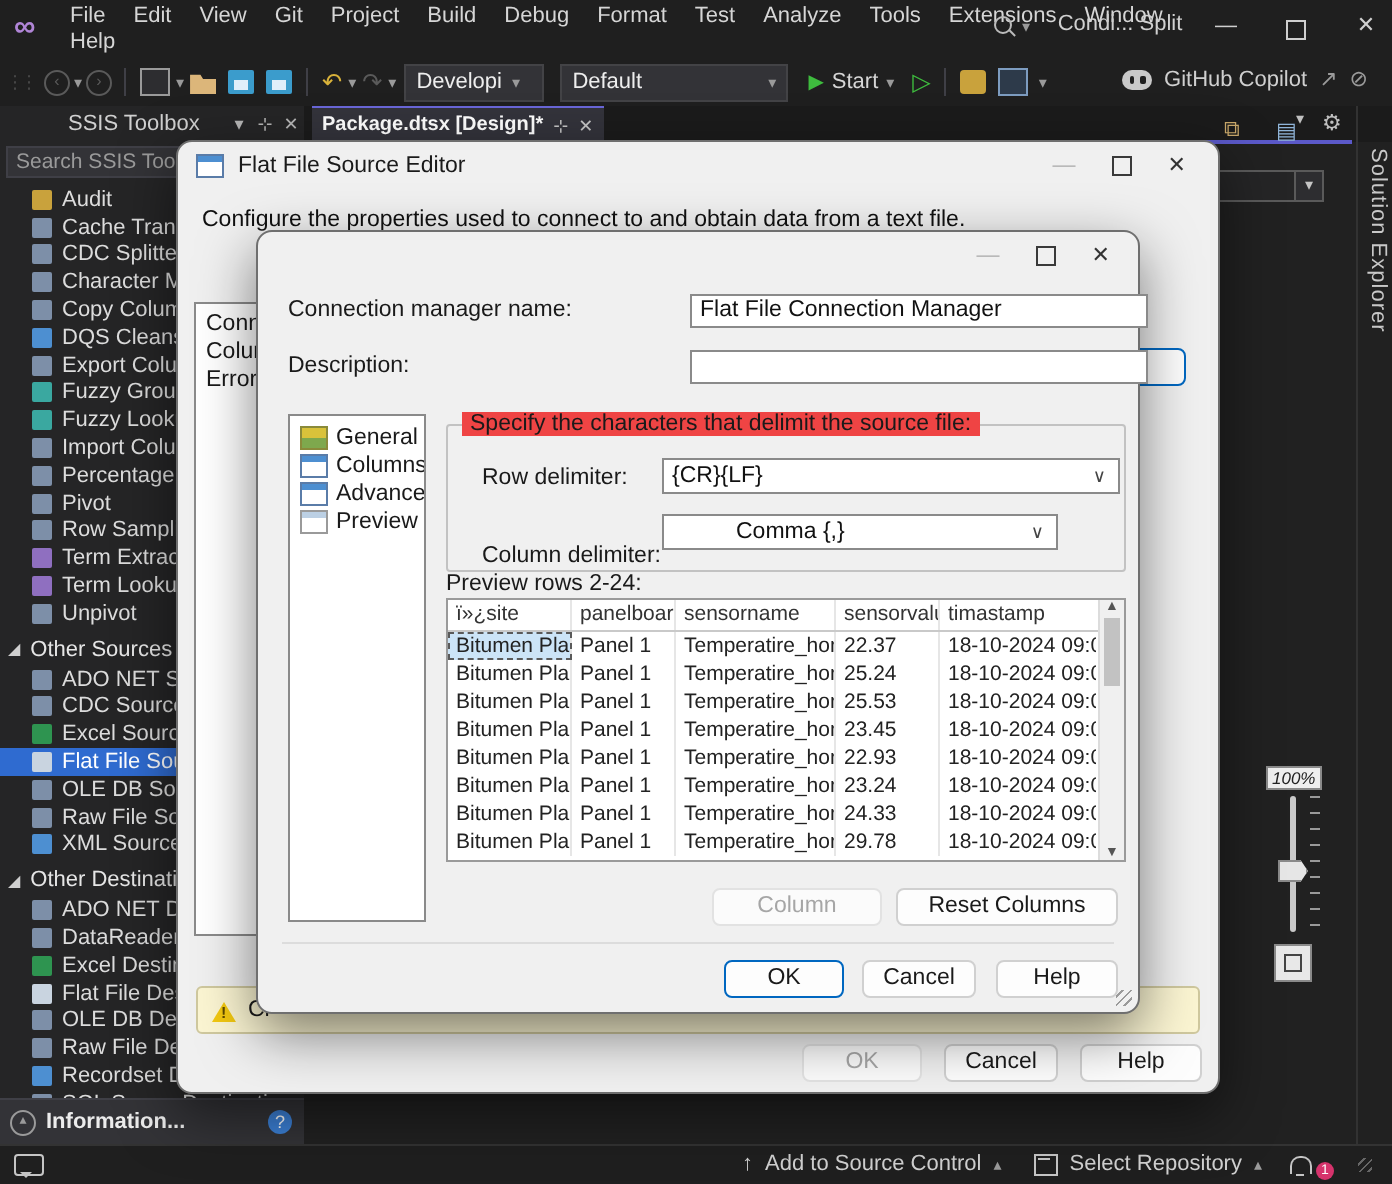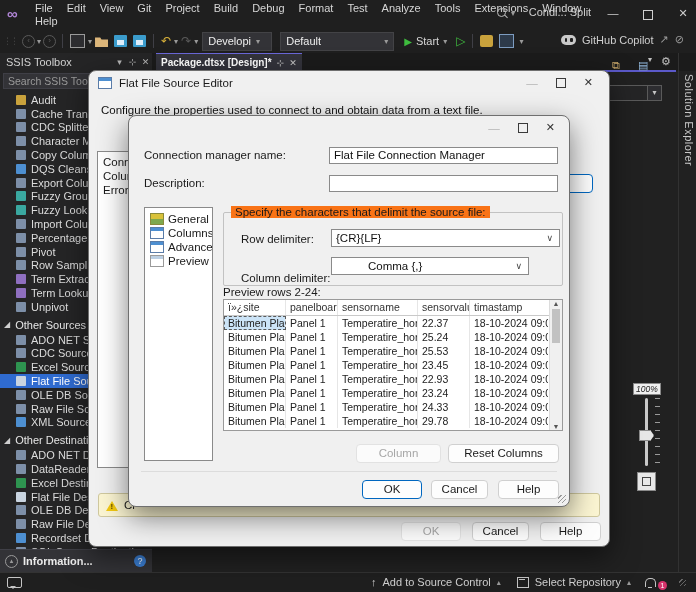--- a/index.html
+++ b/index.html
@@ -33,21 +33,21 @@
   .tb-combo{height:17px;background:#333337;border:1px solid #434346;display:flex;align-items:center;
             padding:0 5px;color:#eee;margin:0 4px;gap:5px;}
   .startbtn{display:flex;align-items:center;gap:4px;margin:0 6px;color:#d6d6d6;}
   .copilot{position:absolute;right:12px;top:33px;display:flex;align-items:center;gap:6px;color:#cfcfcf;}
   .cp-face{width:15px;height:10px;border-radius:5px;background:#c9c9c9;position:relative;}
   .cp-face::before,.cp-face::after{content:"";position:absolute;top:3px;width:2.5px;height:4px;background:#1f1f1f;border-radius:1px;}
   .cp-face::before{left:3.5px;} .cp-face::after{right:3.5px;}
   
   .toolbox{left:0;top:53px;width:152px;height:519px;background:#252526;overflow:hidden;}
   .tb-head{position:absolute;left:0;top:0;width:152px;height:18px;display:flex;align-items:center;}
-  .tb-head .t{flex:1;padding-left:6px;color:#d0d0d0;}
+  .tb-head .t{flex:1;padding-left:6px;color:#d0d0d0;margin-left:28px;}
   .tb-head .ic{width:13px;text-align:center;color:#b5b5b5;font-size:9px;}
   .searchbox{position:absolute;left:3px;top:20px;width:143px;height:14px;background:#333337;
              border:1px solid #3f3f46;color:#9a9a9a;font-size:10.5px;line-height:14px;padding-left:4px;
              display:flex;justify-content:space-between;}
   .searchbox .m{color:#9a9a9a;padding-right:4px;font-size:10px;}
   .items{position:absolute;left:0;top:40px;width:152px;}
   .titem{height:13.8px;display:flex;align-items:center;white-space:nowrap;color:#dcdcdc;}
   .titem .tic{flex:0 0 10px;height:10px;margin:0 5px 0 16px;border-radius:1px;background:#7d8fa8;}
   .tic.g{background:#2e9450;} .tic.b{background:#4d8fd1;} .tic.y{background:#c9a23c;}
   .tic.t{background:#3aa8a0;} .tic.p{background:#8f6fc0;} .tic.w{background:#c9d4e0;}
@@ -103,31 +103,31 @@
        box-shadow:0 10px 28px rgba(0,0,0,.5);color:#1a1a1a;font-size:11.5px;}
   .dlg-title{position:absolute;left:0;top:0;right:0;height:24px;display:flex;align-items:center;
              padding-left:9px;gap:7px;font-size:11.5px;color:#1a1a1a;}
   .dlg-btns{position:absolute;top:5px;display:flex;gap:18px;align-items:center;}
   .dmin{color:#b5b5b5;} .dmax{width:8px;height:8px;border:1px solid #3a3a3a;} .dx{color:#333;font-size:11px;}
   .btn{position:absolute;background:#fdfdfd;border:1px solid #d0d0d0;border-radius:4px;
        text-align:center;line-height:17px;font-size:11.5px;color:#1a1a1a;height:19px;box-sizing:border-box;}
   .btn.dis{color:#a6a6a6;background:#fbfbfb;border-color:#e2e2e2;}
   .btn.foc{border:1px solid #0067c0;}
   .tinput{position:absolute;background:#fff;border:1px solid #8a8a8a;height:17px;box-sizing:border-box;
-          line-height:15px;padding-left:4px;font-size:11.5px;color:#111;}
+          line-height:15px;padding-left:4px;font-size:11.5px;color:#111;margin-left:16px;}
   .combo{position:absolute;background:#fff;border:1px solid #8a8a8a;height:18px;box-sizing:border-box;
          display:flex;align-items:center;justify-content:space-between;padding:0 6px 0 4px;font-size:11.5px;color:#111;}
   .combo .v{color:#444;font-size:9px;}
   .listbox{position:absolute;background:#fff;border:1px solid #8a8a8a;overflow:hidden;}
   .lb-item{height:14px;line-height:14px;padding-left:5px;white-space:nowrap;display:flex;align-items:center;gap:4px;}
   .pg-icon{flex:0 0 12px;height:10px;border:1px solid #5a7ca8;background:linear-gradient(#4d8fd1 0 3px,#fff 3px);}
   .pg-icon.gen{border-color:#8a8a3a;background:linear-gradient(#d9c23a 0 5px,#7ea84d 5px);}
   .pg-icon.prev{border-color:#9a9a9a;background:linear-gradient(#bcd0e4 0 3px,#fff 3px);}
   .groupbox{position:absolute;border:1px solid #c2c2c2;border-radius:2px;}
-  .gb-legend{position:absolute;background:#f97316;padding:0 4px;white-space:nowrap;}
+  .gb-legend{position:absolute;background:#ef4444;padding:0 4px;white-space:nowrap;}
   .warnbar{position:absolute;background:#fbf5d2;border:1px solid #cfc89e;border-radius:3px;display:flex;align-items:center;}
   .warn-tri{width:0;height:0;border:6px solid transparent;border-bottom:10px solid #f2c811;position:relative;margin:0 6px 4px 7px;}
   .warn-tri::after{content:"!";position:absolute;left:-1.5px;top:1px;font-size:8px;font-weight:bold;color:#5d4a00;}
   .grip{position:absolute;width:8px;height:8px;
         background:repeating-linear-gradient(135deg,transparent 0 2px,#9a9a9a 2px 3px);}
   
   .ptable{position:absolute;background:#fff;border:1px solid #9a9a9a;overflow:hidden;}
   .prow{display:flex;height:14px;}
   .prow.h{height:15px;border-bottom:1px solid #c9c9c9;}
   .pcell{box-sizing:border-box;padding:1px 0 0 4px;font-size:10.5px;color:#222;white-space:nowrap;

